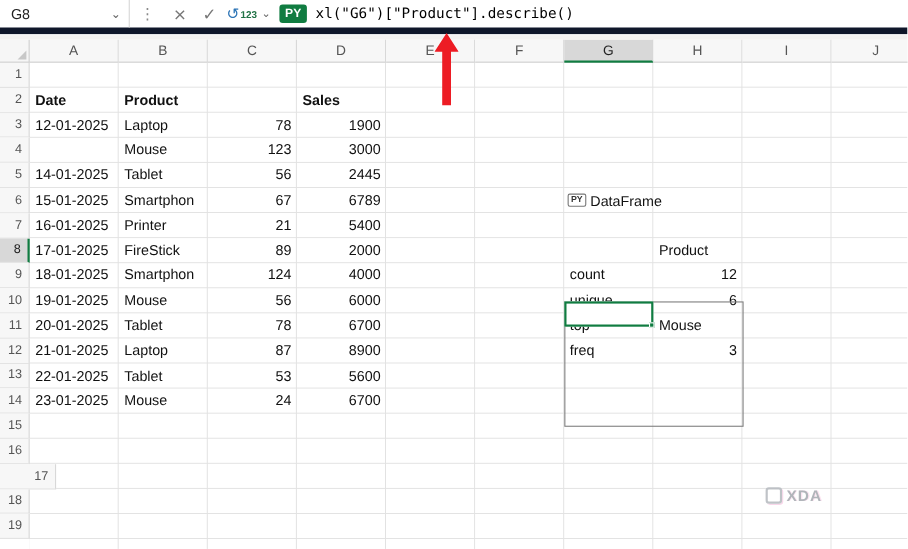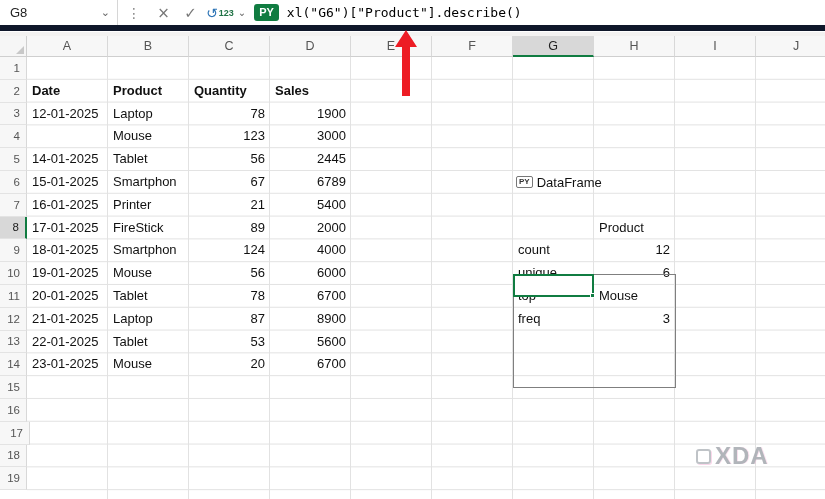--- a/index.html
+++ b/index.html
@@ -115,21 +115,21 @@
 
   
   .watermark {
     position:absolute; left:696px; top:442px; z-index:11;
     display:flex; align-items:center; gap:4px; opacity:.9;
   }
   .wm-icon {
     width:15px; height:15px; border:2px solid #b9bdc2; border-radius:3px;
     box-shadow:1px 1px 0 #e0218a33;
   }
-  .wm-text { font-size:24px; font-weight:800; color:#a9adb3; letter-spacing:1px;
+  .wm-text { font-size:14px; font-weight:800; color:#a9adb3; letter-spacing:1px;
     text-shadow:1px 0 0 #e0218a22; }
 </style>
 </head>
 <body>
 
 <div class="formula-bar">
   <div class="name-box-wrap">
     <span class="nb-text">G8</span>
     <span class="nb-chevron">⌄</span>
   </div>
@@ -178,26 +178,25 @@
     <div class="row-h" style="left: 0px; top: 157.8px; width: 27px; height: 22.8px;">7</div>
     <div class="row-h sel" style="left: 0px; top: 180.6px; width: 27px; height: 22.8px;">8</div>
     <div class="row-h" style="left: 0px; top: 203.4px; width: 27px; height: 22.8px;">9</div>
     <div class="row-h" style="left: 0px; top: 226.2px; width: 27px; height: 22.8px;">10</div>
     <div class="row-h" style="left: 0px; top: 249px; width: 27px; height: 22.8px;">11</div>
     <div class="row-h" style="left: 0px; top: 271.8px; width: 27px; height: 22.8px;">12</div>
     <div class="row-h" style="left: 0px; top: 294.6px; width: 27px; height: 22.8px;">13</div>
     <div class="row-h" style="left: 0px; top: 317.4px; width: 27px; height: 22.8px;">14</div>
     <div class="row-h" style="left: 0px; top: 340.2px; width: 27px; height: 22.8px;">15</div>
     <div class="row-h" style="left: 0px; top: 363px; width: 27px; height: 22.8px;">16</div>
-    <div class="row-h" style="left: 0px; top: 385.8px; width: 30px; height: 22.8px;">17</div>
+    <div class="row-h" style="left: 0px; top: 385.8px; width: 51px; height: 22.8px;">17</div>
     <div class="row-h" style="left: 0px; top: 408.6px; width: 27px; height: 22.8px;">18</div>
     <div class="row-h" style="left: 0px; top: 431.4px; width: 27px; height: 22.8px;">19</div>
     <div class="cell b" style="left: 27px; top: 43.8px; width: 81px; height: 22.8px;">Date</div>
     <div class="cell b" style="left: 108px; top: 43.8px; width: 81px; height: 22.8px;">Product</div>
-    <div class="cell b" style="left: 189px; top: 43.8px; width: 81px; height: 22.8px;">Quantity</div>
     <div class="cell b" style="left: 270px; top: 43.8px; width: 81px; height: 22.8px;">Sales</div>
     <div class="cell" style="left: 27px; top: 66.6px; width: 81px; height: 22.8px;">12-01-2025</div>
     <div class="cell" style="left: 108px; top: 66.6px; width: 81px; height: 22.8px;">Laptop</div>
     <div class="cell r" style="left: 189px; top: 66.6px; width: 81px; height: 22.8px;">78</div>
     <div class="cell r" style="left: 270px; top: 66.6px; width: 81px; height: 22.8px;">1900</div>
     <div class="cell" style="left: 108px; top: 89.4px; width: 81px; height: 22.8px;">Mouse</div>
     <div class="cell r" style="left: 189px; top: 89.4px; width: 81px; height: 22.8px;">123</div>
     <div class="cell r" style="left: 270px; top: 89.4px; width: 81px; height: 22.8px;">3000</div>
     <div class="cell" style="left: 27px; top: 112.2px; width: 81px; height: 22.8px;">14-01-2025</div>
     <div class="cell" style="left: 108px; top: 112.2px; width: 81px; height: 22.8px;">Tablet</div>
@@ -230,21 +229,21 @@
     <div class="cell" style="left: 27px; top: 271.8px; width: 81px; height: 22.8px;">21-01-2025</div>
     <div class="cell" style="left: 108px; top: 271.8px; width: 81px; height: 22.8px;">Laptop</div>
     <div class="cell r" style="left: 189px; top: 271.8px; width: 81px; height: 22.8px;">87</div>
     <div class="cell r" style="left: 270px; top: 271.8px; width: 81px; height: 22.8px;">8900</div>
     <div class="cell" style="left: 27px; top: 294.6px; width: 81px; height: 22.8px;">22-01-2025</div>
     <div class="cell" style="left: 108px; top: 294.6px; width: 81px; height: 22.8px;">Tablet</div>
     <div class="cell r" style="left: 189px; top: 294.6px; width: 81px; height: 22.8px;">53</div>
     <div class="cell r" style="left: 270px; top: 294.6px; width: 81px; height: 22.8px;">5600</div>
     <div class="cell" style="left: 27px; top: 317.4px; width: 81px; height: 22.8px;">23-01-2025</div>
     <div class="cell" style="left: 108px; top: 317.4px; width: 81px; height: 22.8px;">Mouse</div>
-    <div class="cell r" style="left: 189px; top: 317.4px; width: 81px; height: 22.8px;">20</div>
+    <div class="cell r" style="left: 189px; top: 317.4px; width: 81px; height: 22.8px;">24</div>
     <div class="cell r" style="left: 270px; top: 317.4px; width: 81px; height: 22.8px;">6700</div>
     <div class="cell" style="left: 594px; top: 180.6px; width: 81px; height: 22.8px;">Product</div>
     <div class="cell" style="left: 513px; top: 203.4px; width: 81px; height: 22.8px;">count</div>
     <div class="cell r" style="left: 594px; top: 203.4px; width: 81px; height: 22.8px;">12</div>
     <div class="cell" style="left: 513px; top: 226.2px; width: 81px; height: 22.8px;">unique</div>
     <div class="cell r" style="left: 594px; top: 226.2px; width: 81px; height: 22.8px;">6</div>
     <div class="cell" style="left: 513px; top: 249px; width: 81px; height: 22.8px;">top</div>
     <div class="cell" style="left: 594px; top: 249px; width: 81px; height: 22.8px;">Mouse</div>
     <div class="cell" style="left: 513px; top: 271.8px; width: 81px; height: 22.8px;">freq</div>
     <div class="cell r" style="left: 594px; top: 271.8px; width: 81px; height: 22.8px;">3</div>

